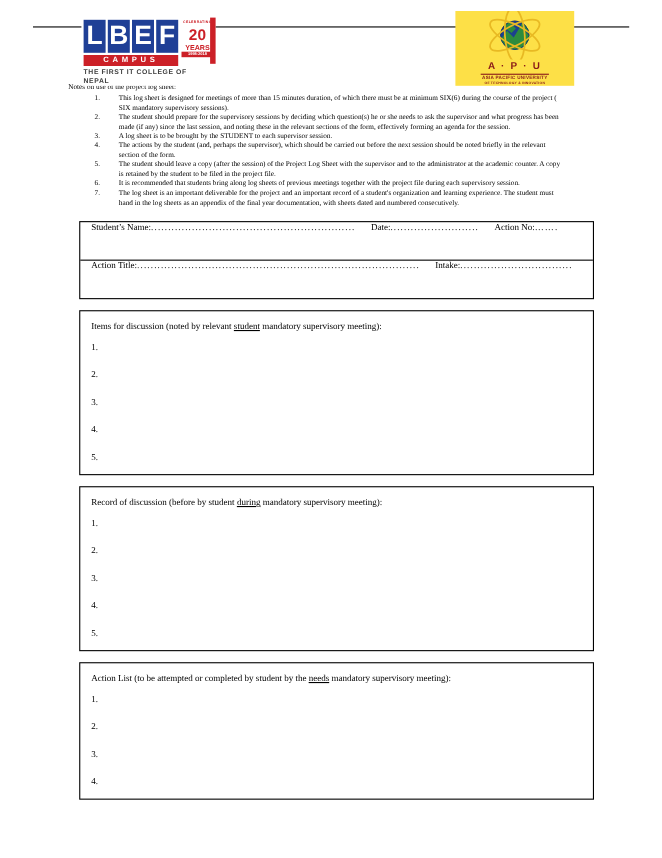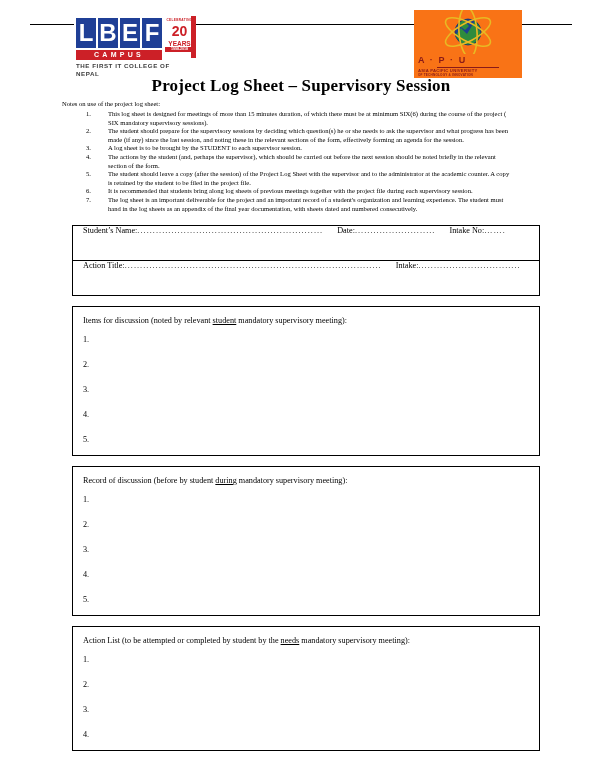--- a/index.html
+++ b/index.html
@@ -136,22 +136,22 @@
     color: #3d3d3d;
     line-height: 8px;
   }
 
   
   .apu-logo {
     position: absolute;
     left: 414px;
     top: 10px;
     width: 100px;
-    text-align: left;
-    background: #f97316;
+    text-align: center;
+    background: #fde047;
     padding: 0 4px;
   }
   .apu-globe {
     width: 54px;
     height: 44px;
     margin: 0 auto;
   }
   .apu-name {
     font-family: "Liberation Sans", sans-serif;
     font-size: 9px;
@@ -324,42 +324,41 @@
           <ellipse cx="27" cy="22" rx="25" ry="9" fill="none" stroke="#e8b923" stroke-width="1.6" transform="rotate(86 27 22)"></ellipse>
         </svg>
       </div>
       <div class="apu-name">A · P · U</div>
       <div class="apu-rule"></div>
       <div class="apu-sub1">ASIA PACIFIC UNIVERSITY</div>
       <div class="apu-sub2">OF TECHNOLOGY &amp; INNOVATION</div>
     </div>
   </div>
 
-  <div class="doc-title">Project Log Sheet – Supervisory Session</div>
 
   <div class="notes-intro">Notes on use of the project log sheet:</div>
   <ol class="notes-list">
       <li><span class="num">1.</span><span>This log sheet is designed for meetings of more than 15 minutes duration, of which there must be at minimum SIX(6) during the course of the project ( SIX mandatory supervisory sessions).</span></li>
       <li><span class="num">2.</span><span>The student should prepare for the supervisory sessions by deciding which question(s) he or she needs to ask the supervisor and what progress has been made (if any) since the last session, and noting these in the relevant sections of the form, effectively forming an agenda for the session.</span></li>
       <li><span class="num">3.</span><span>A log sheet is to be brought by the STUDENT to each supervisor session.</span></li>
       <li><span class="num">4.</span><span>The actions by the student (and, perhaps the supervisor), which should be carried out before the next session should be noted briefly in the relevant section of the form.</span></li>
       <li><span class="num">5.</span><span>The student should leave a copy (after the session) of the Project Log Sheet with the supervisor and to the administrator at the academic counter. A copy is retained by the student to be filed in the project file.</span></li>
       <li><span class="num">6.</span><span>It is recommended that students bring along log sheets of previous meetings together with the project file during each supervisory session.</span></li>
       <li><span class="num">7.</span><span>The log sheet is an important deliverable for the project and an important record of a student's organization and learning experience. The student must hand in the log sheets as an appendix of the final year documentation, with sheets dated and numbered consecutively.</span></li>
     </ol>
 
   <div class="form-block">
       <div class="form-row">
         <span class="fld">Student’s Name:</span> 
         <span class="dots">............................................................</span>
         <span class="spacer" style="width: 14px;"></span>
         <span class="fld">Date:</span> 
         <span class="dots">..........................</span>
         <span class="spacer" style="width: 14px;"></span>
-        <span class="fld">Intake No:</span> 
+        <span class="fld">Action No:</span> 
         <span class="dots">…….</span>
       </div>
       <div class="form-row">
         <span class="fld">Action Title:</span> 
         <span class="dots">...................................................................................</span>
         <span class="spacer" style="width: 14px;"></span>
         <span class="fld">Intake:</span> 
         <span class="dots">.................................</span>
       </div>
     </div>

